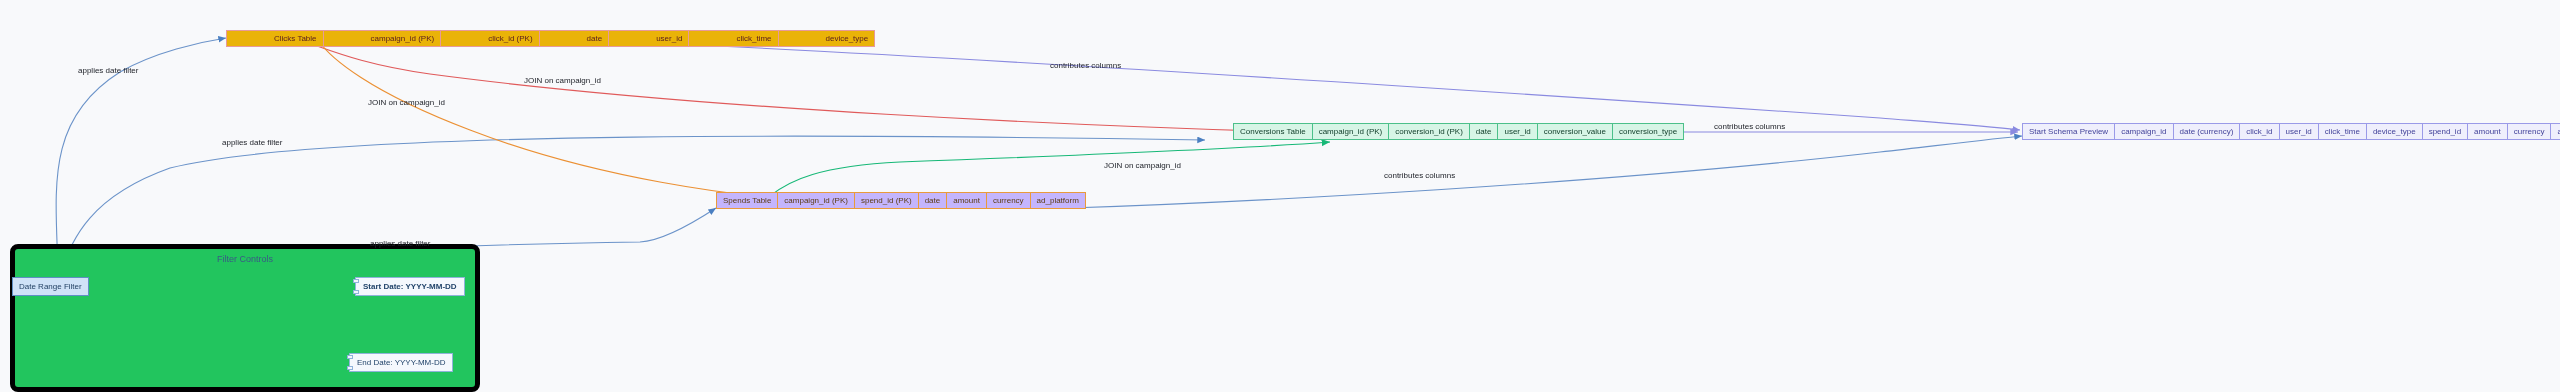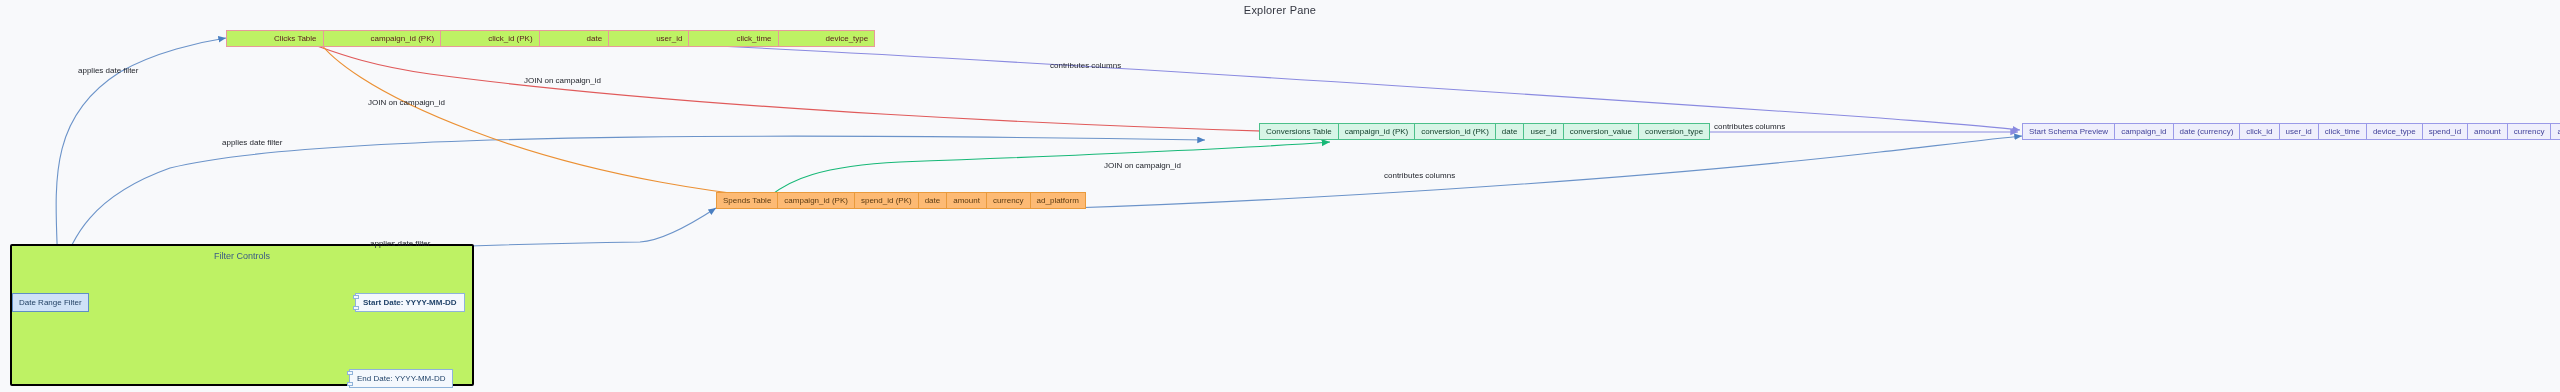--- a/index.html
+++ b/index.html
@@ -53,53 +53,53 @@
     white-space: nowrap;
     border: 1px solid;
     border-right-width: 0;
     box-sizing: border-box;
   }
   .tablenode .cell:last-child {
     border-right-width: 1px;
   }
   
   .t-clicks .cell {
-    background: #bef264;
+    background: #eab308;
     border-color: #e79a9a;
     color: #5a2020;
     padding-left: 47px;
   }
   
   .t-conversions .cell {
     background: #d7f5e6;
     border-color: #4cc08a;
     color: #13402c;
   }
   
   .t-spends .cell {
-    background: #fdba74;
+    background: #c4b5fd;
     border-color: #e99a3c;
     color: #5a3a12;
   }
   
   .t-joined .cell {
     background: #efeffc;
     border-color: #9a9ae8;
     color: #43439a;
   }
   
   .subgraph {
     position: absolute;
     left: 10px;
     top: 244px;
     width: 460px;
     height: 138px;
-    background: #bef264;
-    border: 2px solid #000000;
-    border-radius: 2px;
+    background: #22c55e;
+    border: 5px solid #000000;
+    border-radius: 8px;
     z-index: 2;
   }
   .subgraph-title {
     position: absolute;
     left: 0;
     top: 5px;
     width: 100%;
     text-align: center;
     font-size: 9px;
     color: #3a5a86;
@@ -107,21 +107,20 @@
   .node-box {
     position: absolute;
     box-sizing: border-box;
     display: flex;
     align-items: center;
     justify-content: center;
     font-size: 8px;
     line-height: 1;
     white-space: nowrap;
     z-index: 6;
-    margin-top: 16px;
   }
   .n-filter {
     background: #cfe2f7;
     border: 1px solid #5f8fc4;
     color: #1c3b5e;
     padding: 0 6px;
     height: 19px;
   }
   .n-date {
     background: #f4f8fd;
@@ -152,21 +151,20 @@
     white-space: nowrap;
     z-index: 4;
     line-height: 1;
   }
 </style>
 </head>
 <body>
 
 <div id="stage">
 
-  <div class="diagram-title">Explorer Pane</div>
 
   <svg id="edges" viewBox="0 0 2560 392">
     <defs>
       <marker id="ah-blue" markerWidth="9" markerHeight="9" refX="7" refY="3" orient="auto">
         <path d="M0,0 L7,3 L0,6 z" fill="#4a7fc1"></path>
       </marker>
       <marker id="ah-red" markerWidth="9" markerHeight="9" refX="7" refY="3" orient="auto">
         <path d="M0,0 L7,3 L0,6 z" fill="#e05a5a"></path>
       </marker>
       <marker id="ah-orange" markerWidth="9" markerHeight="9" refX="7" refY="3" orient="auto">
@@ -206,21 +204,21 @@
   <div class="tablenode t-clicks" style="left:226px; top:30px;">
     <div class="cell">Clicks Table</div>
     <div class="cell">campaign_id (PK)</div>
     <div class="cell">click_id (PK)</div>
     <div class="cell">date</div>
     <div class="cell">user_id</div>
     <div class="cell">click_time</div>
     <div class="cell">device_type</div>
   </div>
 
-  <div class="tablenode t-conversions" style="left:1231px; top:123px;padding-left:28px;">
+  <div class="tablenode t-conversions" style="left:1205px; top:123px;padding-left:28px;">
     <div class="cell">Conversions Table</div>
     <div class="cell">campaign_id (PK)</div>
     <div class="cell">conversion_id (PK)</div>
     <div class="cell">date</div>
     <div class="cell">user_id</div>
     <div class="cell">conversion_value</div>
     <div class="cell">conversion_type</div>
   </div>
 
   <div class="tablenode t-spends" style="left:716px; top:192px;">

